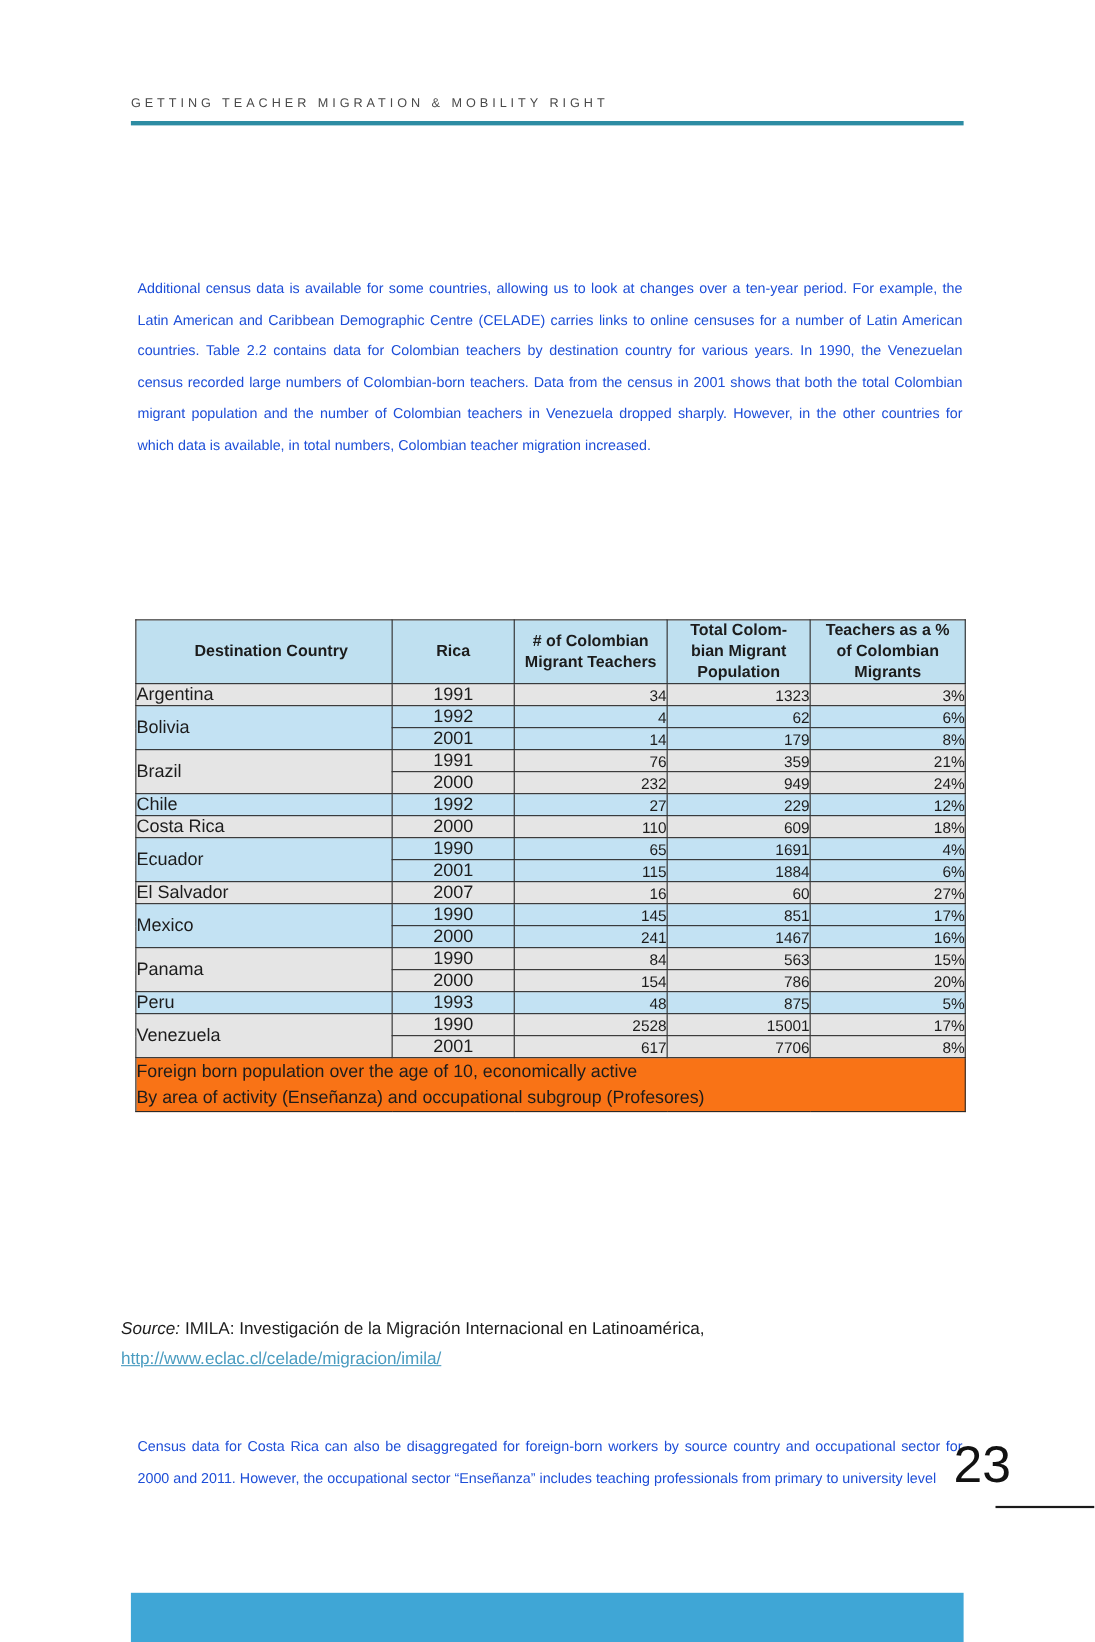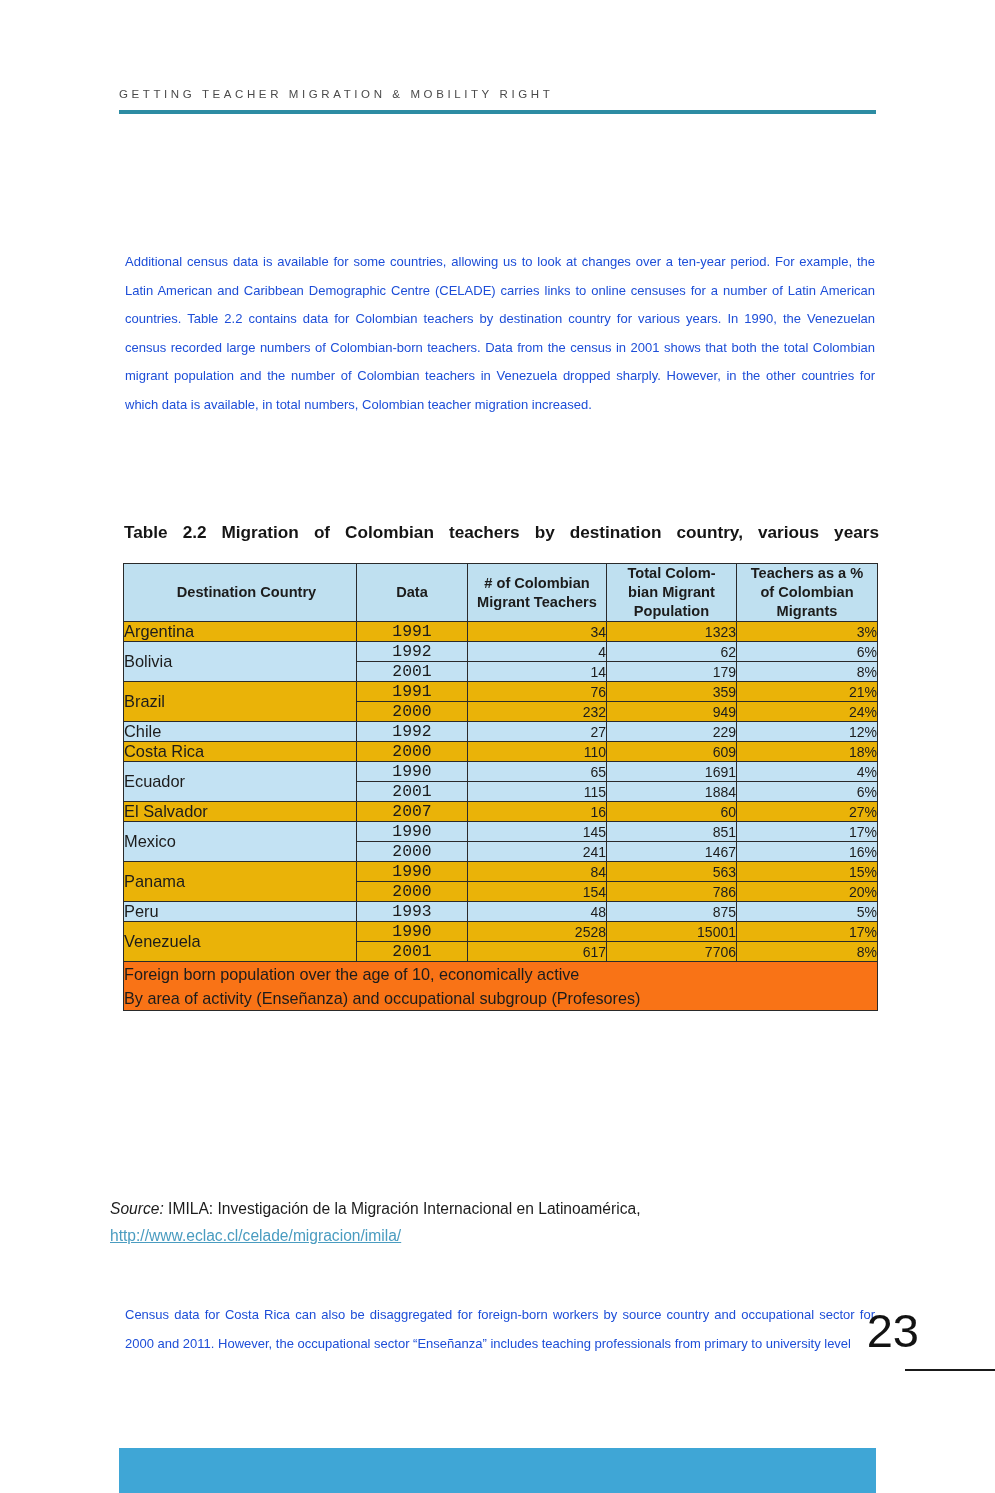--- a/index.html
+++ b/index.html
@@ -108,29 +108,28 @@
   td.c-country {
     text-align: left;
     padding: 6px 0 6px 13px;
     vertical-align: middle;
     font-size: 16.4px;
   }
   td.c-year {
     text-align: center;
     padding: 5px 0;
     font-size: 16.4px;
-    font-family: Liberation Mono, monospace;
   }
   td.c-num {
     text-align: right;
     padding: 5px 13px 5px 0;
     font-size: 14px;
   }
   tr.band td { background: #c3e2f3; }
-  tr.plain td { background: #eab308; }
+  tr.plain td { background: #e5e5e5; }
 
   td.footnote {
     background: #f97316;
     text-align: left;
     padding: 8px 13px 10px 13px;
     font-size: 16.2px;
     line-height: 24px;
   }
 
   
@@ -190,35 +189,34 @@
 
 <div class="page">
 
   <div class="running-head">
     <div class="running-head-text">GETTING TEACHER MIGRATION &amp; MOBILITY RIGHT</div>
   </div>
   <div class="head-rule"></div>
 
   <p class="para para-intro">Additional census data is available for some countries, allowing us to look at changes over a ten-year period.  For example, the Latin American and Caribbean Demographic Centre  (CELADE) carries links to online censuses for a number of Latin American countries. Table 2.2 contains data for Colombian teachers by destination country for various years. In 1990, the Venezuelan census recorded large numbers of Colombian-born  teachers. Data from the census in 2001 shows that both the total Colombian migrant population and the number of Colombian teachers in Venezuela dropped sharply. However, in the other countries for which data is available, in total numbers, Colombian teacher migration increased.</p>
 
-  <div class="table-caption">Table 2.2 Migration of Colombian teachers by destination country, various years</div>
 
   <div class="tbl-wrap">
     <table class="data">
       <colgroup>
         <col class="w-country">
           <col class="w-year">
           <col class="w-teach">
           <col class="w-pop">
           <col class="w-pct">
       </colgroup>
       <thead>
         <tr class="hdr-row">
           <th class="h-country">Destination Country</th>
-          <th>Data</th>
+          <th>Rica</th>
           <th>
             <span># of Colombian</span><br>
             <span>Migrant Teachers</span>
           </th>
           <th>
             <span>Total Colom-</span><br>
             <span>bian Migrant</span><br>
             <span>Population</span>
           </th>
           <th>

